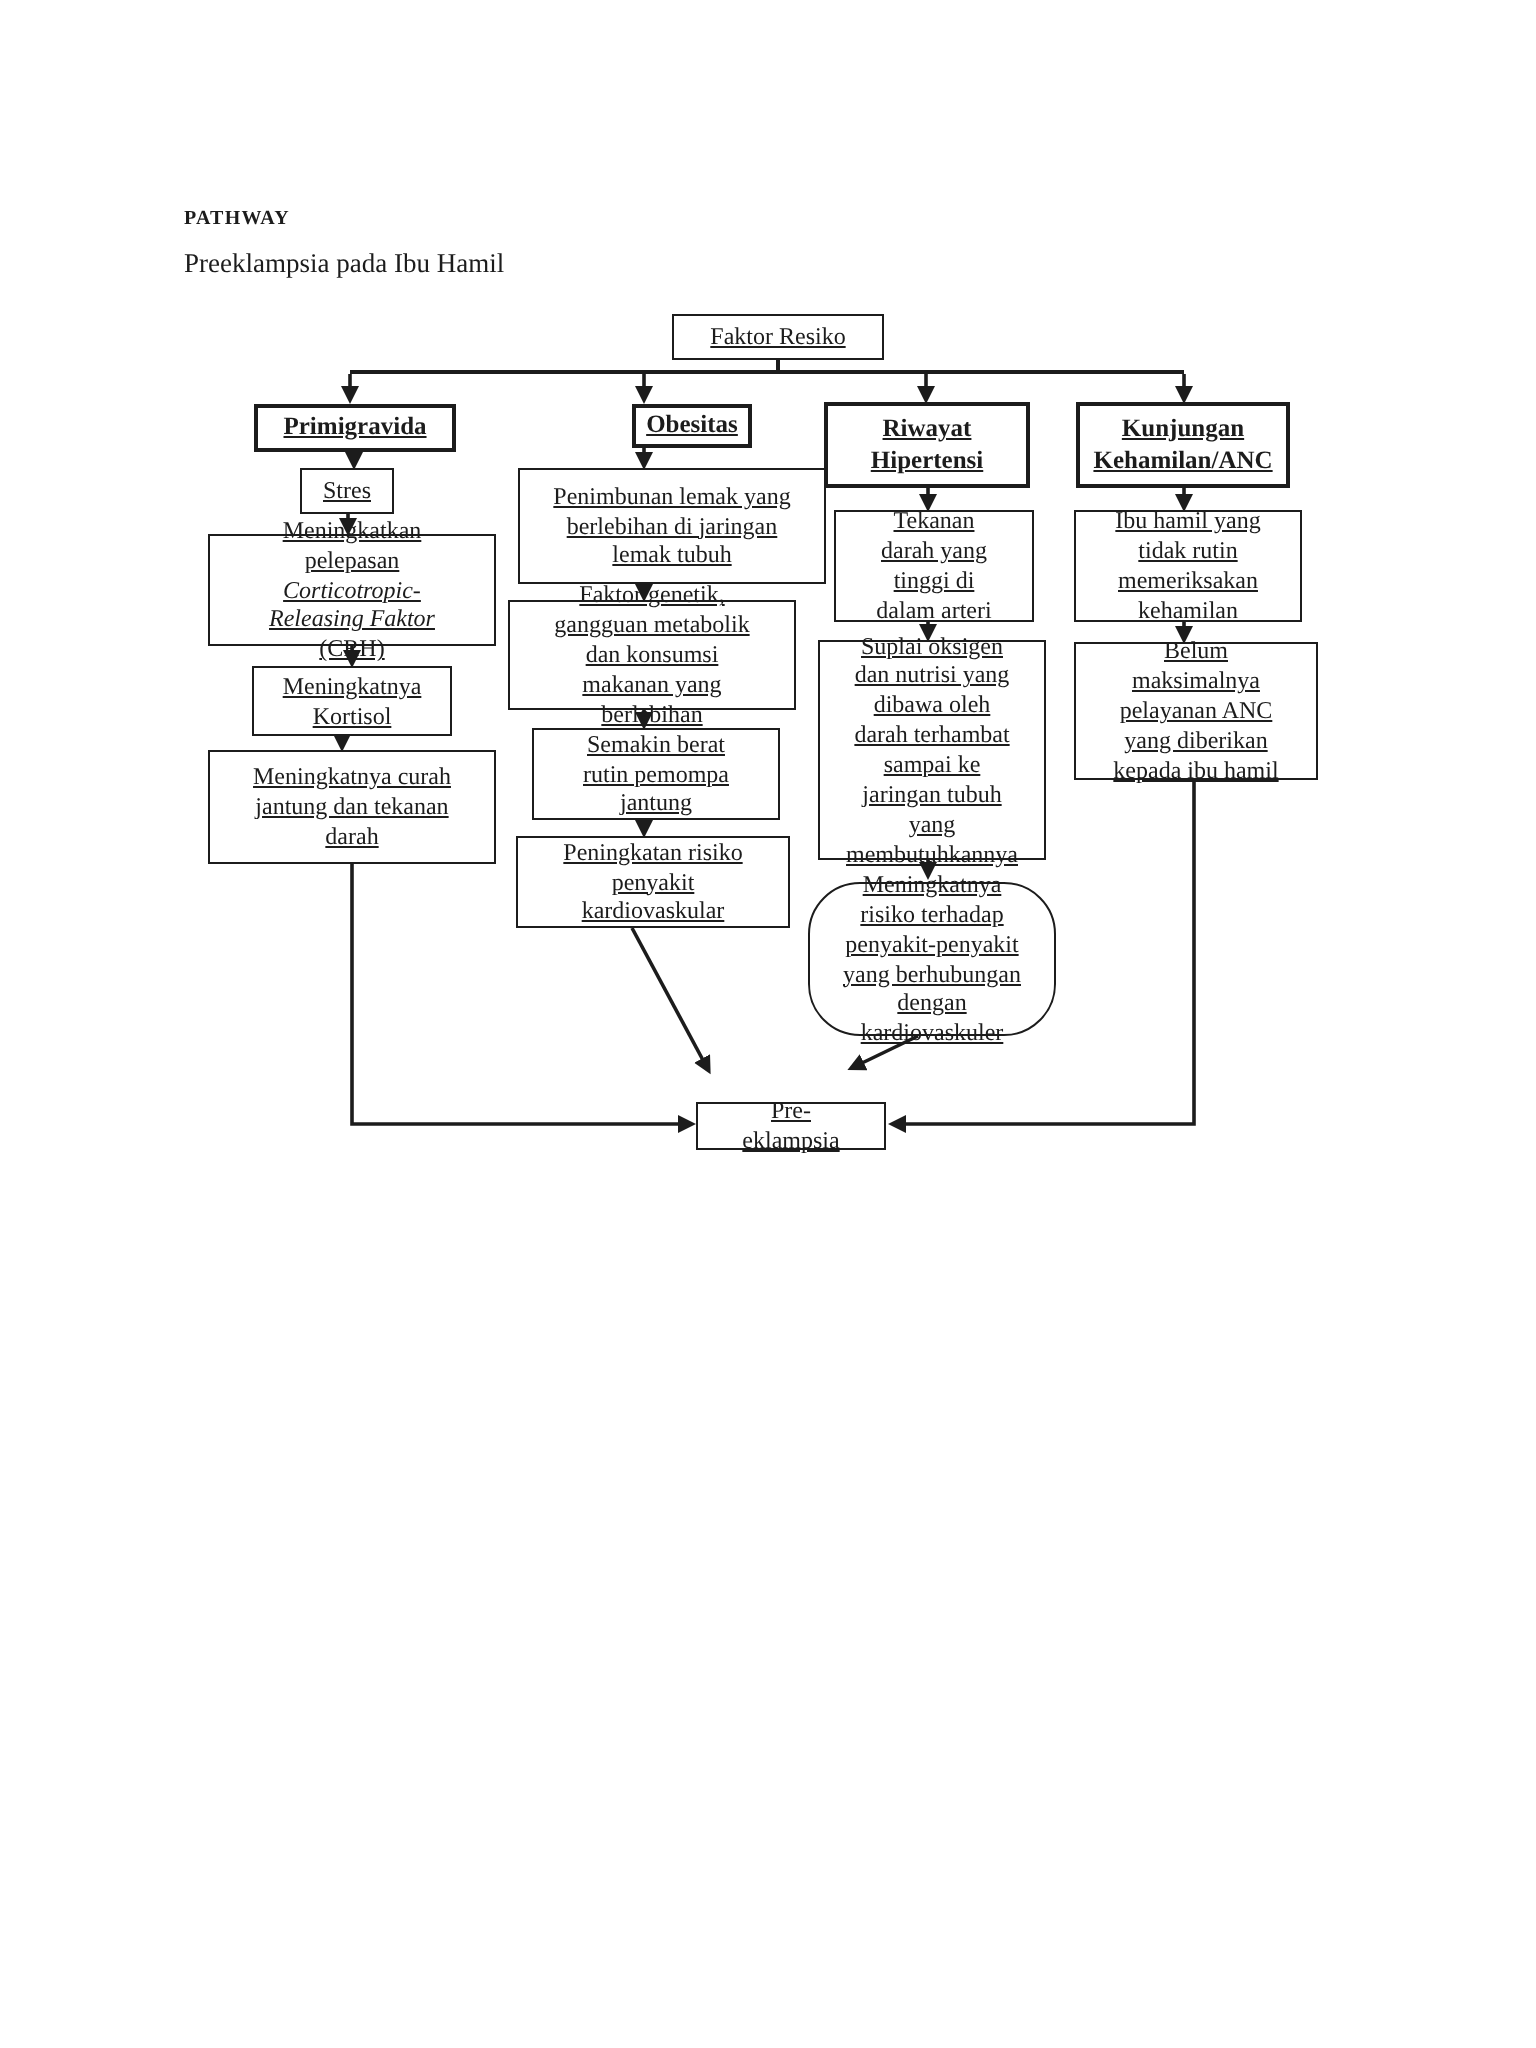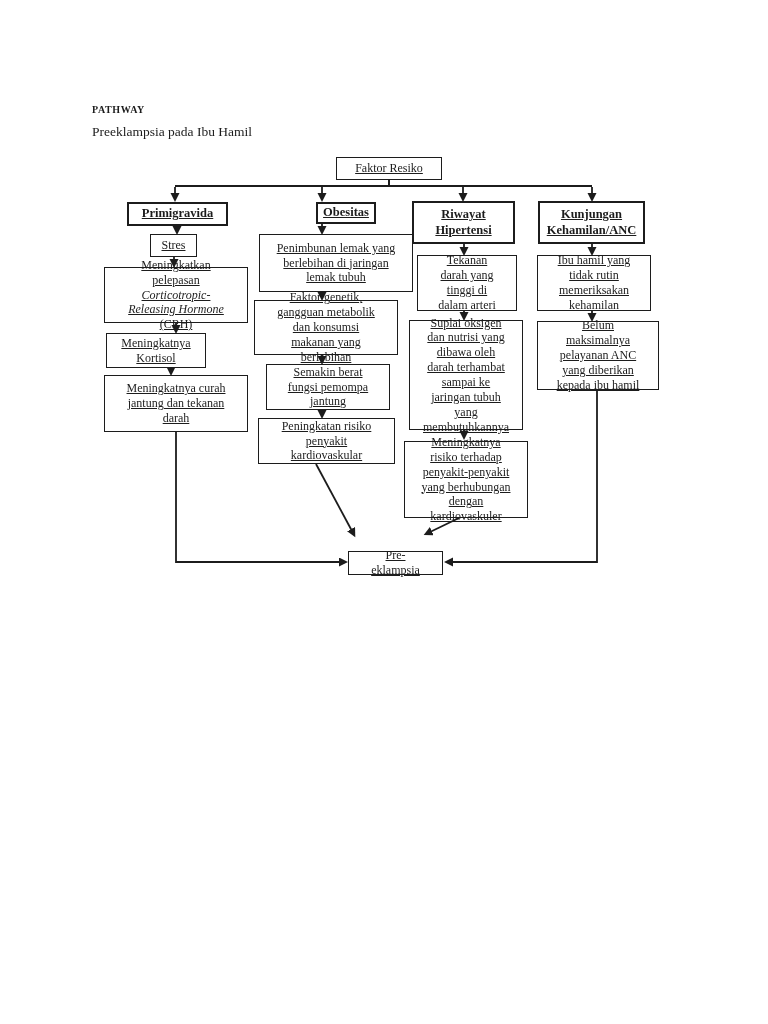--- a/index.html
+++ b/index.html
@@ -116,37 +116,37 @@
     </g>
   </svg>
 
   <div class="node thin" style="left:336px; top:157px; width:106px; height:23px;">Faktor Resiko</div>
 
   <div class="node hdr" style="left:127px; top:202px; width:101px; height:24px;">Primigravida</div>
   <div class="node thin" style="left:150px; top:234px; width:47px; height:23px;">Stres</div>
   <div class="node" style="left:104px; top:267px; width:144px; height:56px;">
     <div>
       <span>Meningkatkan pelepasan</span>
-      <em>Corticotropic-Releasing Hormone</em>
+      <em>Corticotropic-Releasing Faktor</em>
       <span>(CRH)</span>
     </div>
   </div>
-  <div class="node" style="left:106px; top:333px; width:100px; height:35px;">Meningkatnya Kortisol</div>
+  <div class="node" style="left:126px; top:333px; width:100px; height:35px;">Meningkatnya Kortisol</div>
   <div class="node" style="left:104px; top:375px; width:144px; height:57px;">Meningkatnya curah jantung dan tekanan darah</div>
 
   <div class="node hdr" style="left:280px; top:202px; width:60px; height:22px;margin-left:36px;">Obesitas</div>
   <div class="node" style="left:259px; top:234px; width:154px; height:58px;">Penimbunan lemak yang berlebihan di jaringan lemak tubuh</div>
   <div class="node" style="left:254px; top:300px; width:144px; height:55px;">Faktor genetik, gangguan metabolik dan konsumsi makanan yang berlebihan</div>
-  <div class="node" style="left:266px; top:364px; width:124px; height:46px;">Semakin berat fungsi pemompa jantung</div>
+  <div class="node" style="left:266px; top:364px; width:124px; height:46px;">Semakin berat rutin pemompa jantung</div>
   <div class="node hdr" style="left:412px; top:201px; width:103px; height:43px;">Riwayat Hipertensi</div>
 
   <div class="node" style="left:258px; top:418px; width:137px; height:46px;">Peningkatan risiko penyakit kardiovaskular</div>
   <div class="node" style="left:409px; top:320px; width:114px; height:110px;">Suplai oksigen dan nutrisi yang dibawa oleh darah terhambat sampai ke jaringan tubuh yang membutuhkannya</div>
   <div class="node" style="left:417px; top:255px; width:100px; height:56px;">Tekanan darah yang tinggi di dalam arteri</div>
-  <div class="node" style="left:404px; top:441px; width:124px; height:77px;">Meningkatnya risiko terhadap penyakit-penyakit yang berhubungan dengan kardiovaskuler</div>
+  <div class="node" style="left:404px; top:441px; width:124px; height:77px;border-radius:26px;">Meningkatnya risiko terhadap penyakit-penyakit yang berhubungan dengan kardiovaskuler</div>
 
   <div class="node hdr" style="left:538px; top:201px; width:107px; height:43px;">Kunjungan Kehamilan/ANC</div>
   <div class="node" style="left:537px; top:255px; width:114px; height:56px;">Ibu hamil yang tidak rutin memeriksakan kehamilan</div>
   <div class="node" style="left:537px; top:321px; width:122px; height:69px;">Belum maksimalnya pelayanan ANC yang diberikan kepada ibu hamil</div>
 
   <div class="node thin" style="left:348px; top:551px; width:95px; height:24px;">Pre-eklampsia</div>
 
 </div>
 
 </body></html>

